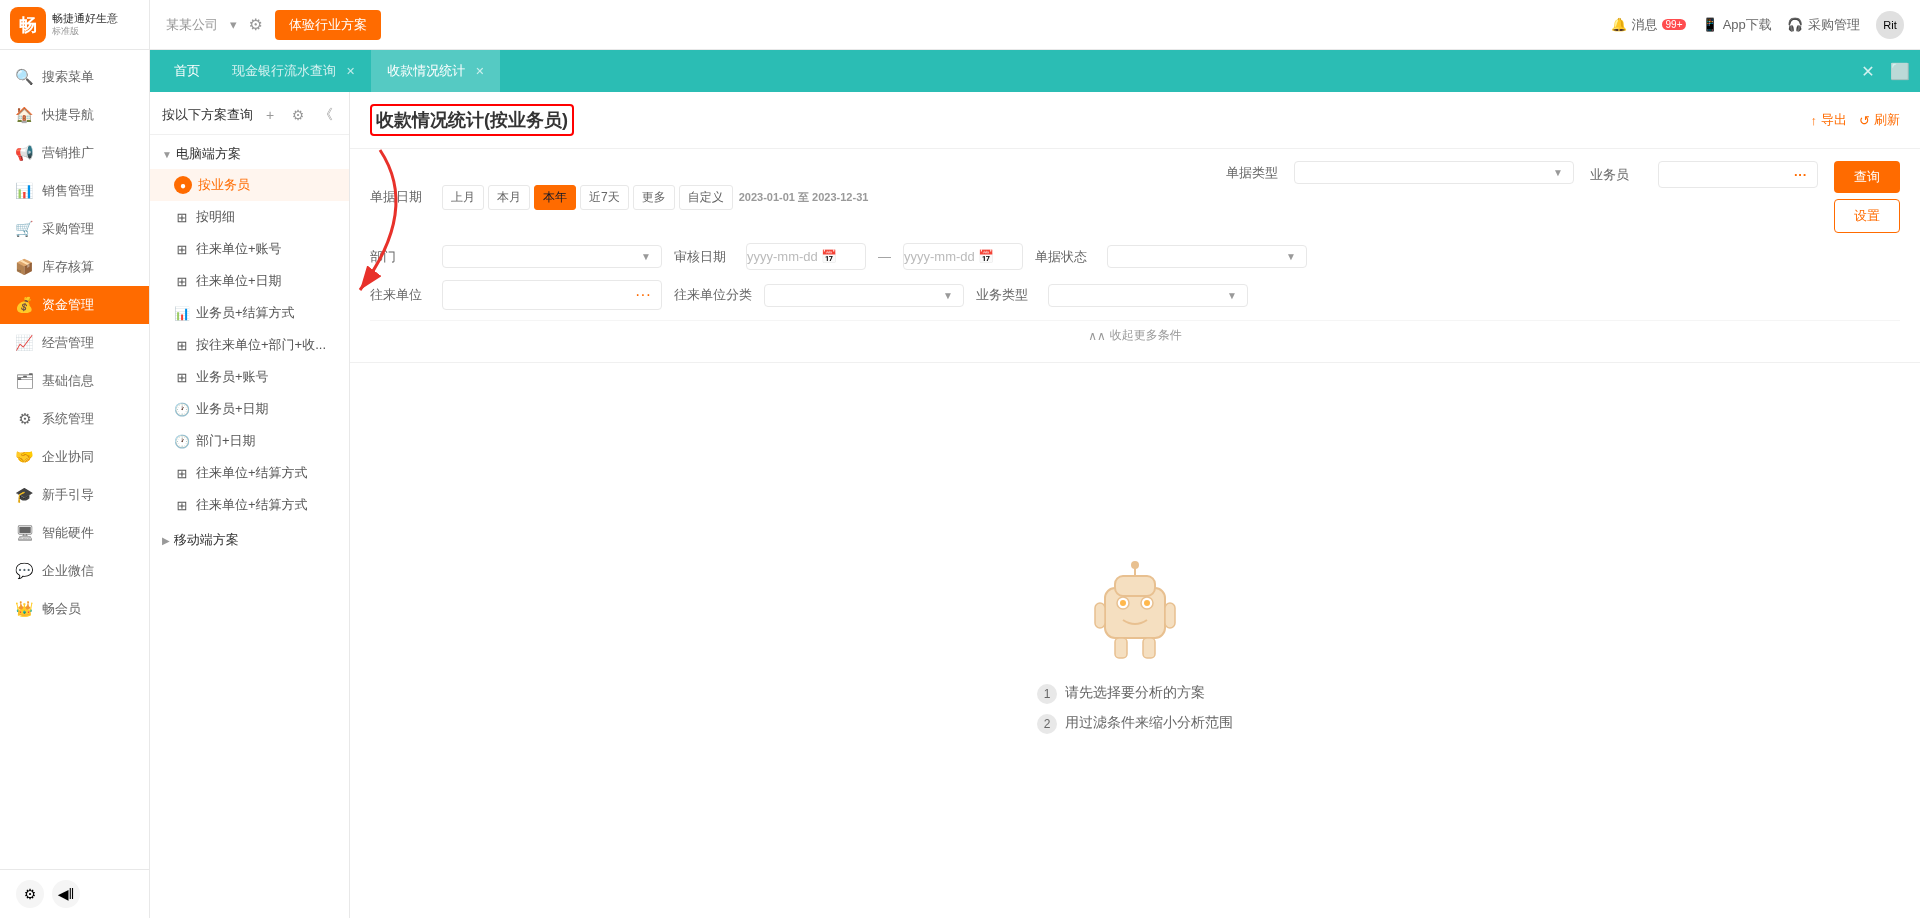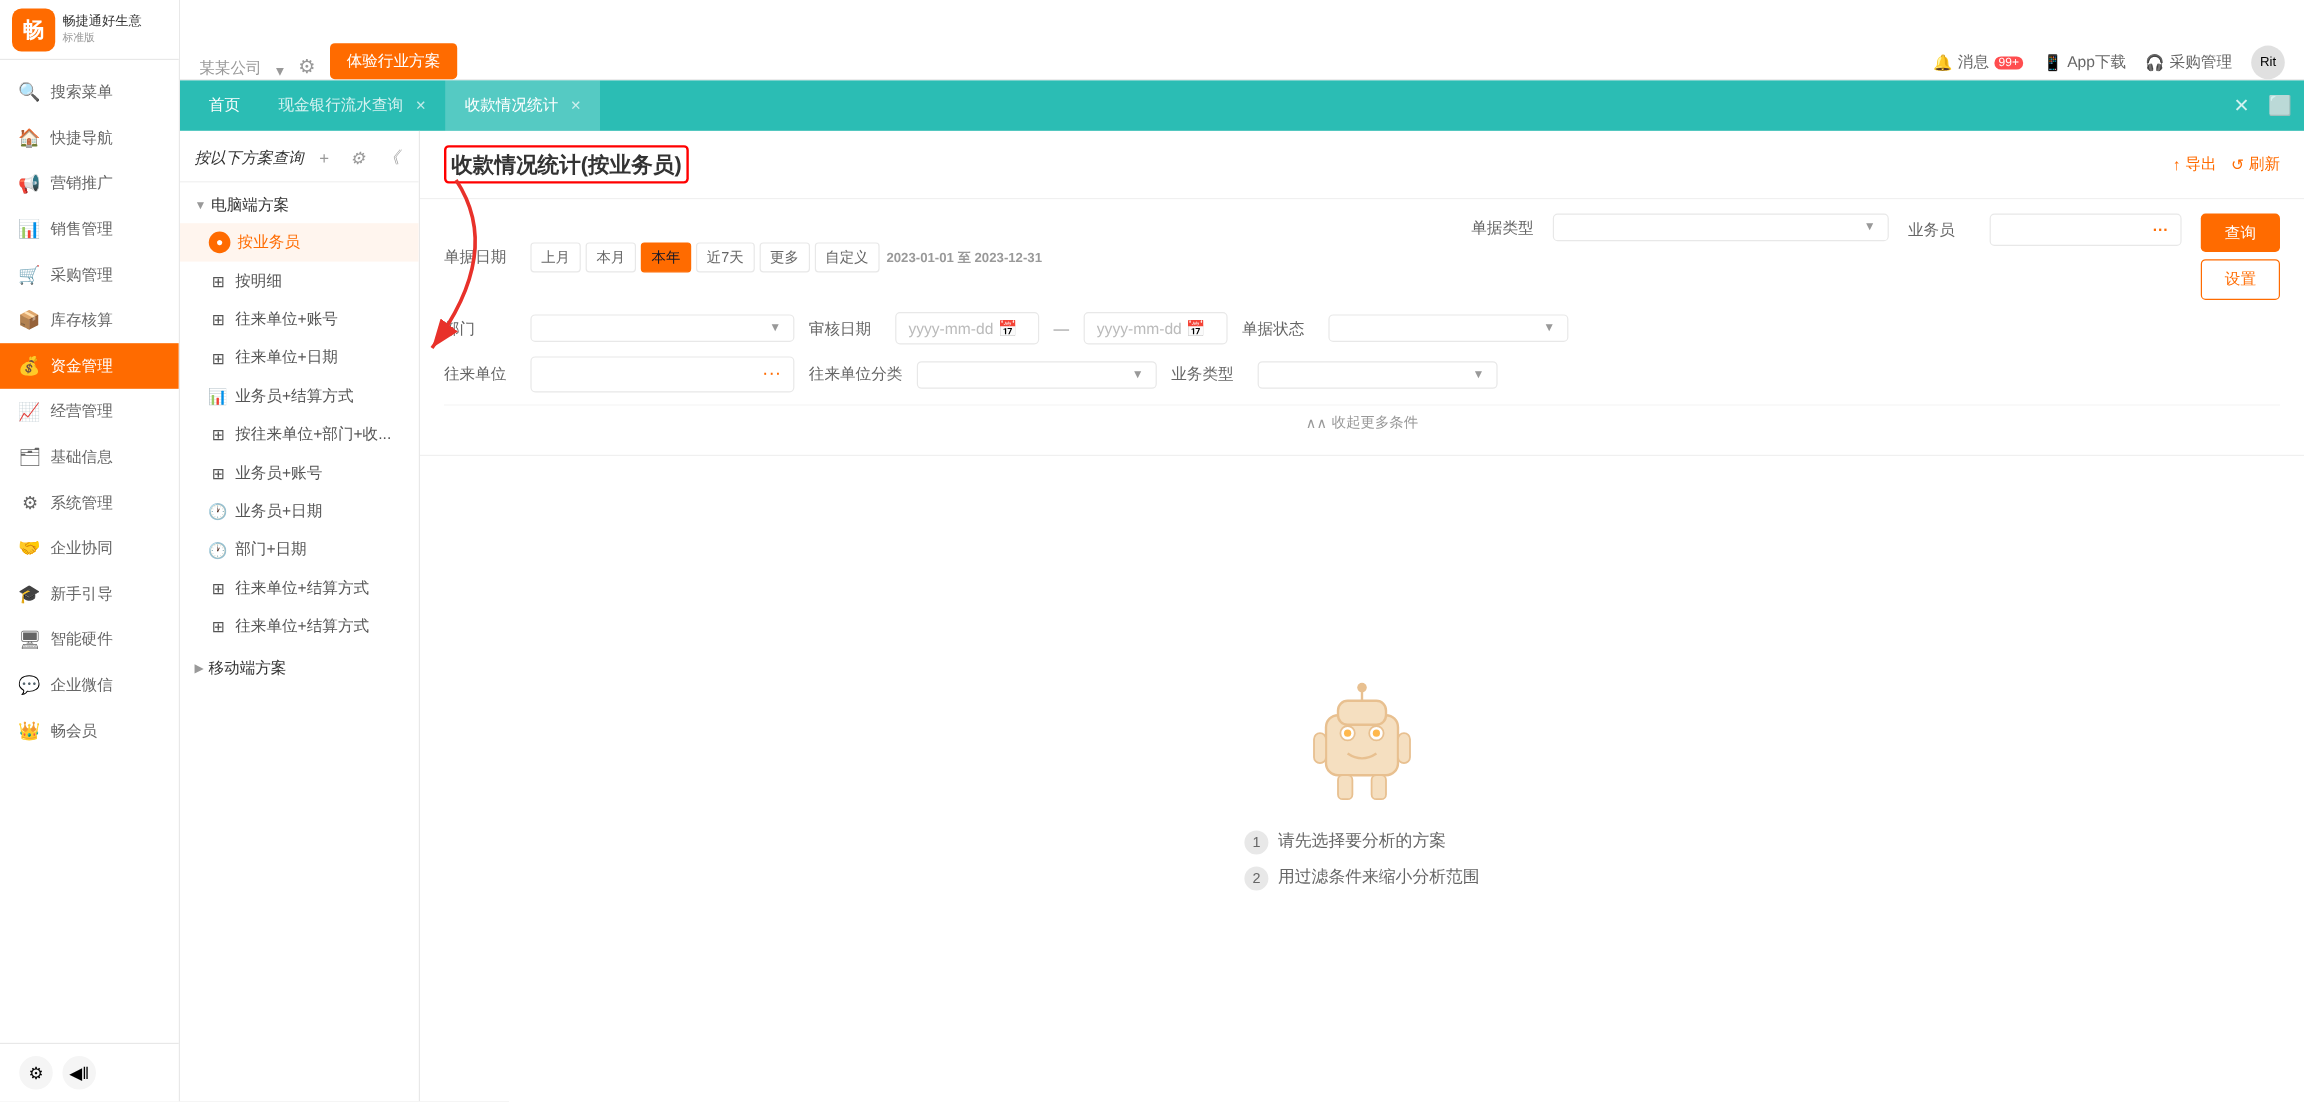--- a/index.html
+++ b/index.html
@@ -18,41 +18,41 @@
     .nav-item { display: flex; align-items: center; padding: 10px 16px; cursor: pointer; color: #666; font-size: 13px; gap: 8px; }
     .nav-item.active { background: #ff6b00; color: #fff; border-radius: 0; }
     .nav-item .nav-icon { width: 18px; height: 18px; display: flex; align-items: center; justify-content: center; font-size: 15px; }
     .sidebar-footer { padding: 10px 16px; display: flex; align-items: center; gap: 8px; border-top: 1px solid #e8e8e8; }
     .sidebar-footer-btn { width: 28px; height: 28px; border-radius: 50%; background: #f5f5f5; display: flex; align-items: center; justify-content: center; cursor: pointer; font-size: 14px; }
 
     
     .main { flex: 1; display: flex; flex-direction: column; overflow: hidden; }
 
     
-    .topbar { height: 67px; background: #fff; border-bottom: 1px solid #e8e8e8; display: flex; align-items: flex-end; padding: 0 16px; gap: 12px; }
+    .topbar { height: 50px; background: #fff; border-bottom: 1px solid #e8e8e8; display: flex; align-items: center; padding: 0 16px; gap: 12px; }
     .topbar-right { margin-left: auto; display: flex; align-items: center; gap: 16px; }
     .topbar-icon-btn { display: flex; align-items: center; gap: 4px; cursor: pointer; color: #666; font-size: 13px; }
     .badge { background: #ff4d4f; color: #fff; border-radius: 10px; font-size: 10px; padding: 0 4px; min-width: 18px; text-align: center; }
     .user-avatar { width: 28px; height: 28px; border-radius: 50%; background: #ddd; }
 
     
     .tabbar { height: 42px; background: #2bbdb4; display: flex; align-items: center; padding: 0 8px; gap: 0; }
     .tab { display: flex; align-items: center; padding: 0 16px; height: 42px; cursor: pointer; color: rgba(255,255,255,0.8); font-size: 13px; gap: 6px; }
     .tab.active { background: rgba(255,255,255,0.2); color: #fff; }
     .tab-home { color: #fff; }
     .tab-close { font-size: 11px; cursor: pointer; color: rgba(255,255,255,0.7); margin-left: 4px; }
     .tabbar-window-btns { margin-left: auto; display: flex; align-items: center; gap: 8px; }
     .window-btn { width: 24px; height: 24px; display: flex; align-items: center; justify-content: center; cursor: pointer; color: rgba(255,255,255,0.8); font-size: 16px; }
 
     
     .content-area { flex: 1; display: flex; overflow: hidden; }
 
     
     .left-panel { width: 200px; background: #fff; border-right: 1px solid #e8e8e8; flex-shrink: 0; overflow-y: auto; }
-    .panel-header { padding: 12px 12px 8px; display: flex; align-items: center; justify-content: space-between; border-bottom: 1px solid #f0f0f0; font-style: italic; }
+    .panel-header { padding: 12px 12px 8px; display: flex; align-items: center; justify-content: space-between; border-bottom: 1px solid #f0f0f0; }
     .panel-header-title { font-size: 13px; color: #333; }
     .panel-header-icons { display: flex; align-items: center; gap: 6px; }
     .panel-icon-btn { width: 22px; height: 22px; display: flex; align-items: center; justify-content: center; cursor: pointer; color: #999; font-size: 14px; border-radius: 3px; }
     .tree-section { padding: 4px 0; }
     .tree-parent { display: flex; align-items: center; padding: 6px 12px; font-size: 13px; color: #333; cursor: pointer; gap: 4px; }
     .tree-parent .arrow { font-size: 10px; color: #999; }
     .tree-child { display: flex; align-items: center; padding: 7px 12px 7px 24px; font-size: 13px; color: #555; cursor: pointer; gap: 6px; }
     .tree-child.active { color: #ff6b00; background: #fff5ee; }
     .tree-icon { width: 16px; height: 16px; display: flex; align-items: center; justify-content: center; font-size: 13px; }
     .active-dot { width: 18px; height: 18px; background: #ff6b00; border-radius: 50%; display: flex; align-items: center; justify-content: center; color: #fff; font-size: 10px; }
@@ -67,21 +67,21 @@
 
     
     .filter-area { background: #fff; padding: 12px 20px; border-bottom: 1px solid #f0f0f0; }
     .filter-row { display: flex; align-items: center; gap: 12px; margin-bottom: 10px; flex-wrap: wrap; }
     .filter-label { color: #666; font-size: 13px; white-space: nowrap; min-width: 60px; }
     .date-btn { padding: 3px 8px; border: 1px solid #e8e8e8; border-radius: 3px; cursor: pointer; font-size: 12px; color: #666; background: #fff; }
     .date-btn.active { background: #ff6b00; color: #0f172a; border-color: #ff6b00; }
     .filter-select { display: flex; align-items: center; border: 1px solid #e8e8e8; border-radius: 4px; padding: 5px 10px; cursor: pointer; background: #fff; min-width: 180px; justify-content: space-between; font-size: 13px; color: #999; }
     .filter-select-wide { min-width: 280px; }
     .filter-dash { color: #999; }
-    .filter-input-date { border: 1px solid #e8e8e8; border-radius: 4px; padding: 5px 10px; font-size: 13px; color: #bbb; min-width: 120px; display: flex; align-items: center; gap: 4px; }
+    .filter-input-date { border: 1px solid #e8e8e8; border-radius: 4px; padding: 5px 0; font-size: 13px; color: #bbb; min-width: 120px; display: flex; align-items: center; gap: 4px; }
     .filter-dots { color: #ff6b00; cursor: pointer; font-size: 16px; }
     .chevron-down { color: #999; font-size: 10px; }
     .collapse-btn { display: flex; align-items: center; justify-content: center; gap: 4px; padding: 6px 20px; color: #999; cursor: pointer; font-size: 12px; width: 100%; border-top: 1px solid #f5f5f5; margin-top: 4px; }
     .query-btn { background: #ff6b00; color: #fff; border: none; border-radius: 4px; padding: 7px 20px; cursor: pointer; font-size: 13px; }
     .setting-btn { background: #fff; color: #ff6b00; border: 1px solid #ff6b00; border-radius: 4px; padding: 7px 14px; cursor: pointer; font-size: 13px; }
 
     
     .empty-area { flex: 1; display: flex; flex-direction: column; align-items: center; justify-content: center; background: #fff; gap: 16px; }
     .empty-robot { width: 120px; height: 120px; }
     .empty-tips { display: flex; flex-direction: column; gap: 10px; }

